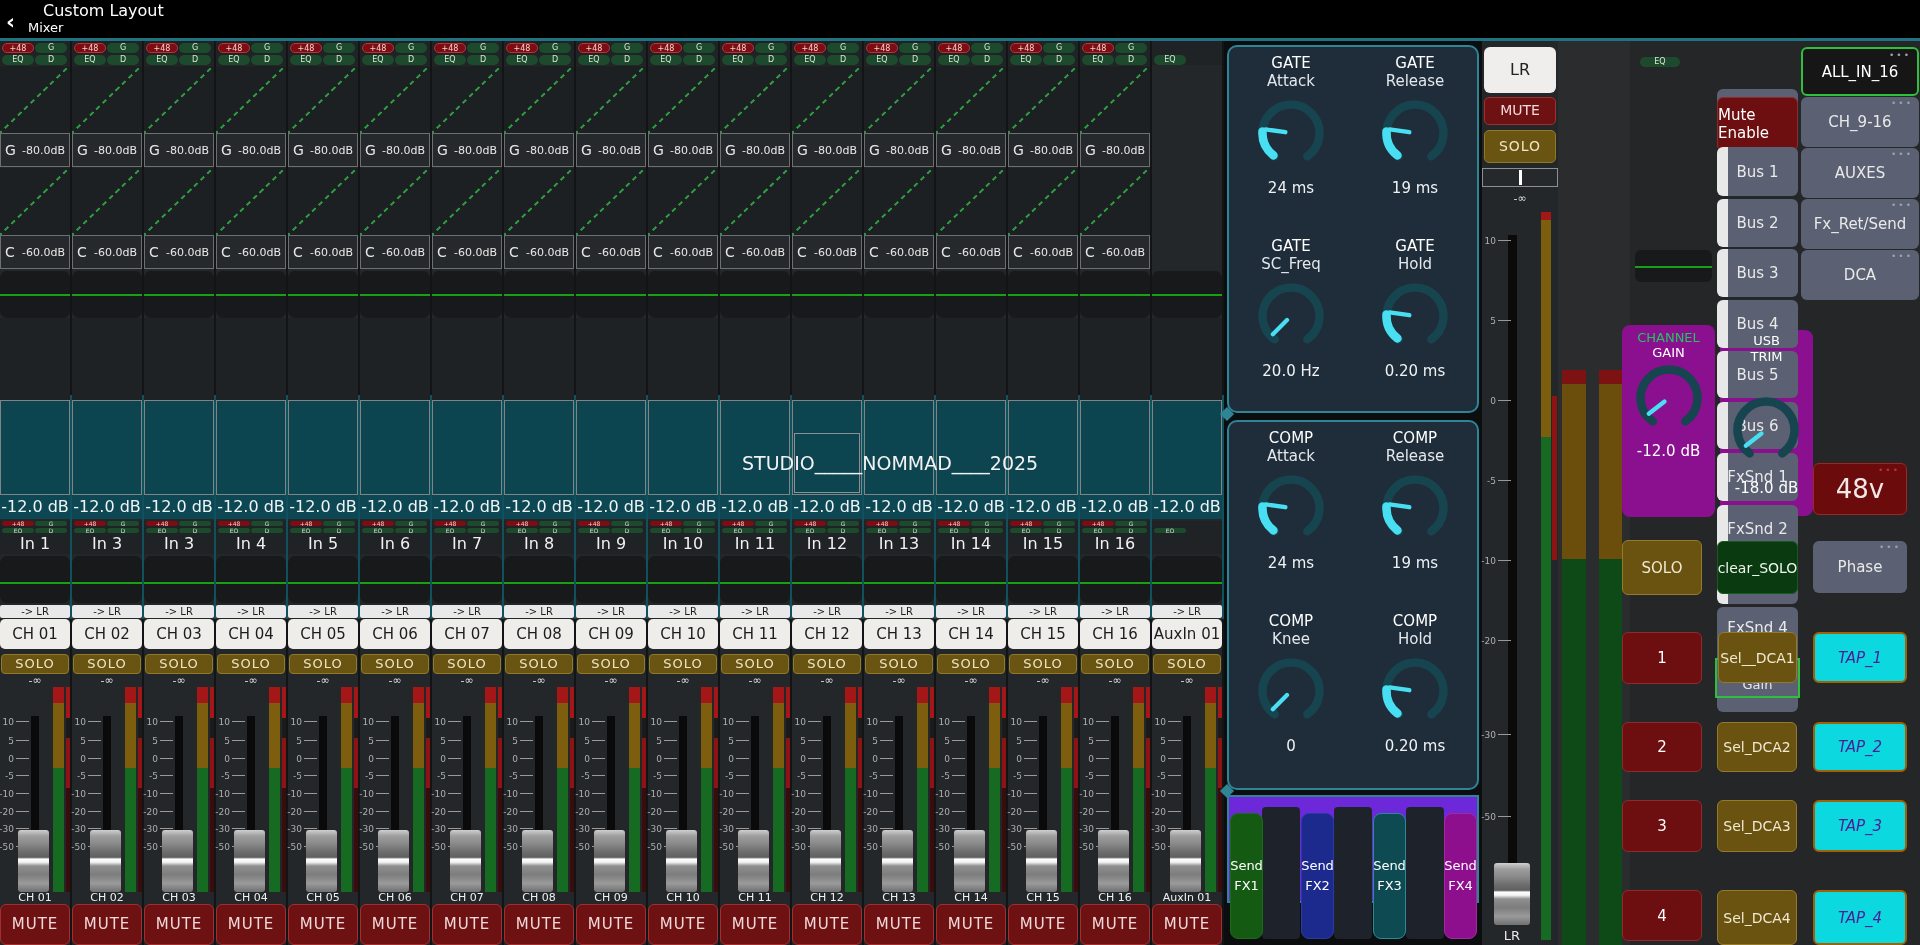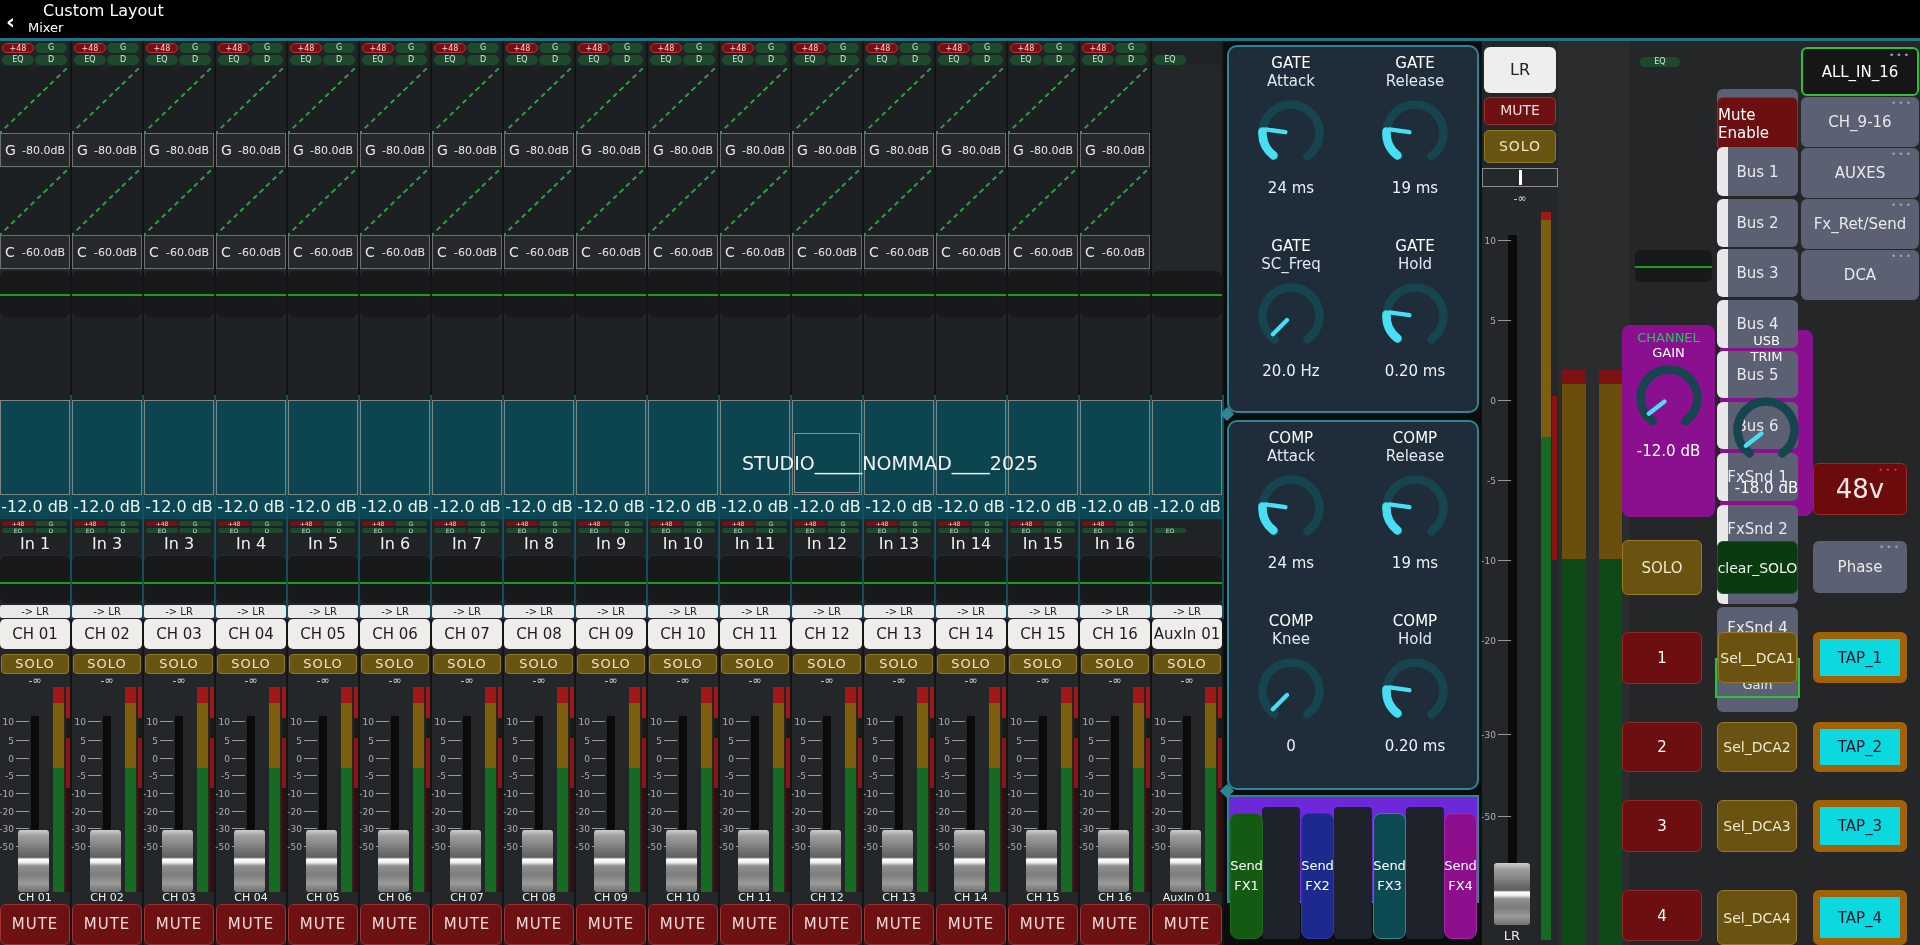--- a/index.html
+++ b/index.html
@@ -126,21 +126,21 @@
 
   .rbtn { position:absolute; border-radius:6px; font-size:15px; color:#e9e9e9; display:flex; align-items:center;
           justify-content:center; background:#5b6173; cursor:pointer; }
   .rbtn .dots { position:absolute; top:1px; right:6px; font-size:9px; letter-spacing:2px; color:#9aa0aa; }
   .rbtn.stripe { background:linear-gradient(90deg,#e8e8e8 0 11px,#5b6173 11px); }
   .rbtn.red { background:#6d0f10; border:1px solid #8f2a2a; color:#fff; }
   .rbtn.darkred { background:#6b0b0b; border:1px solid #a02525; color:#f2e8e8; }
   .rbtn.darkred .dots { color:#c03030; }
   .rbtn.olive { background:#6a5211; border:1px solid #97792a; color:#f0ead0; }
   .rbtn.green { background:#0a3a10; border:1px solid #1a5a20; color:#eef5ee; }
-  .rbtn.cyan { background:#0cd8e0; color:#0f172a; border:7px solid #a16207; }
+  .rbtn.cyan { background:#0cd8e0; color:#4c1d95; border:2px solid #a16207;font-style:italic; }
   .rbtn.black { background:#161616; border:2px solid #2fbf3f; color:#fff; }
   .rbtn.num { font-size:15px; }
   .rbtn.big { font-size:26px; }
   .selbox { position:absolute; border:2px solid #2fbf3f; background:transparent; z-index:3; }
   .gainhidden { position:absolute; left:1717px; top:607px; width:81px; height:105px; background:#5b6173;
                 border-radius:6px; z-index:1; text-align:center; }
   .gainhidden .fx4 { margin-top:12px; font-size:15px; color:#e9e9e9; }
   .gainhidden .gl { margin-top:40px; font-size:13px; color:#e9e9e9; }
 </style>
 </head>

